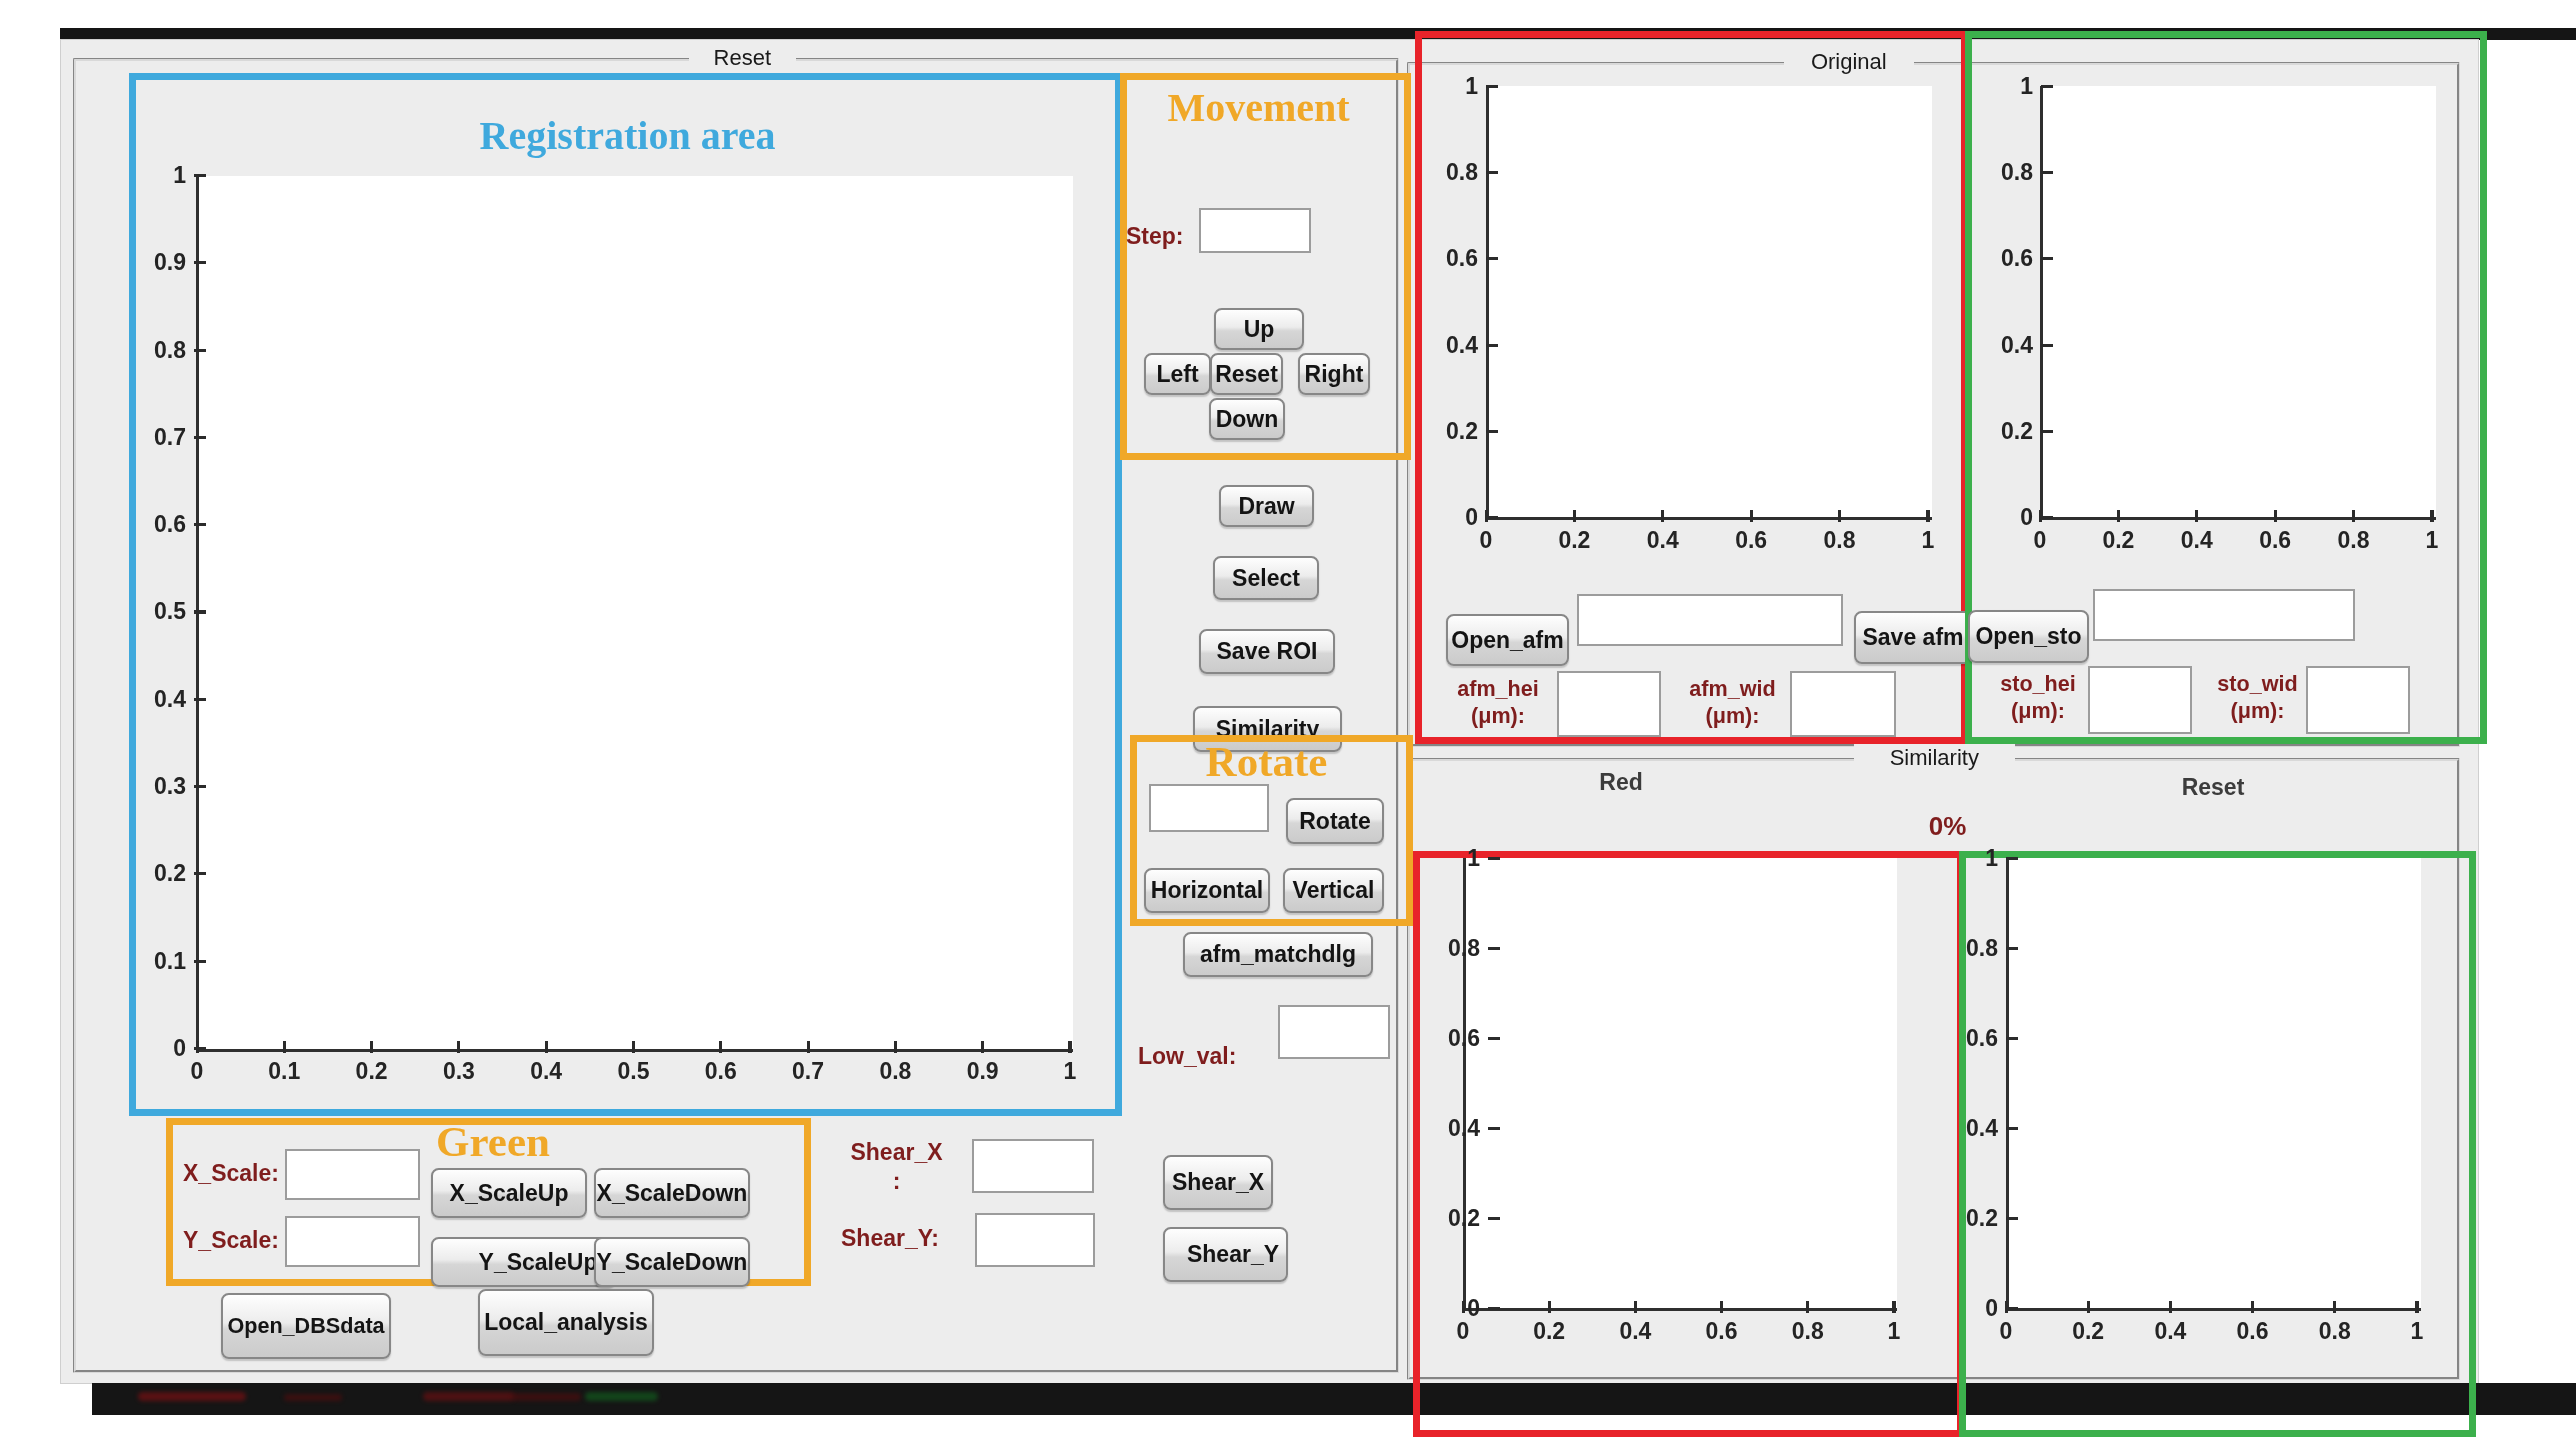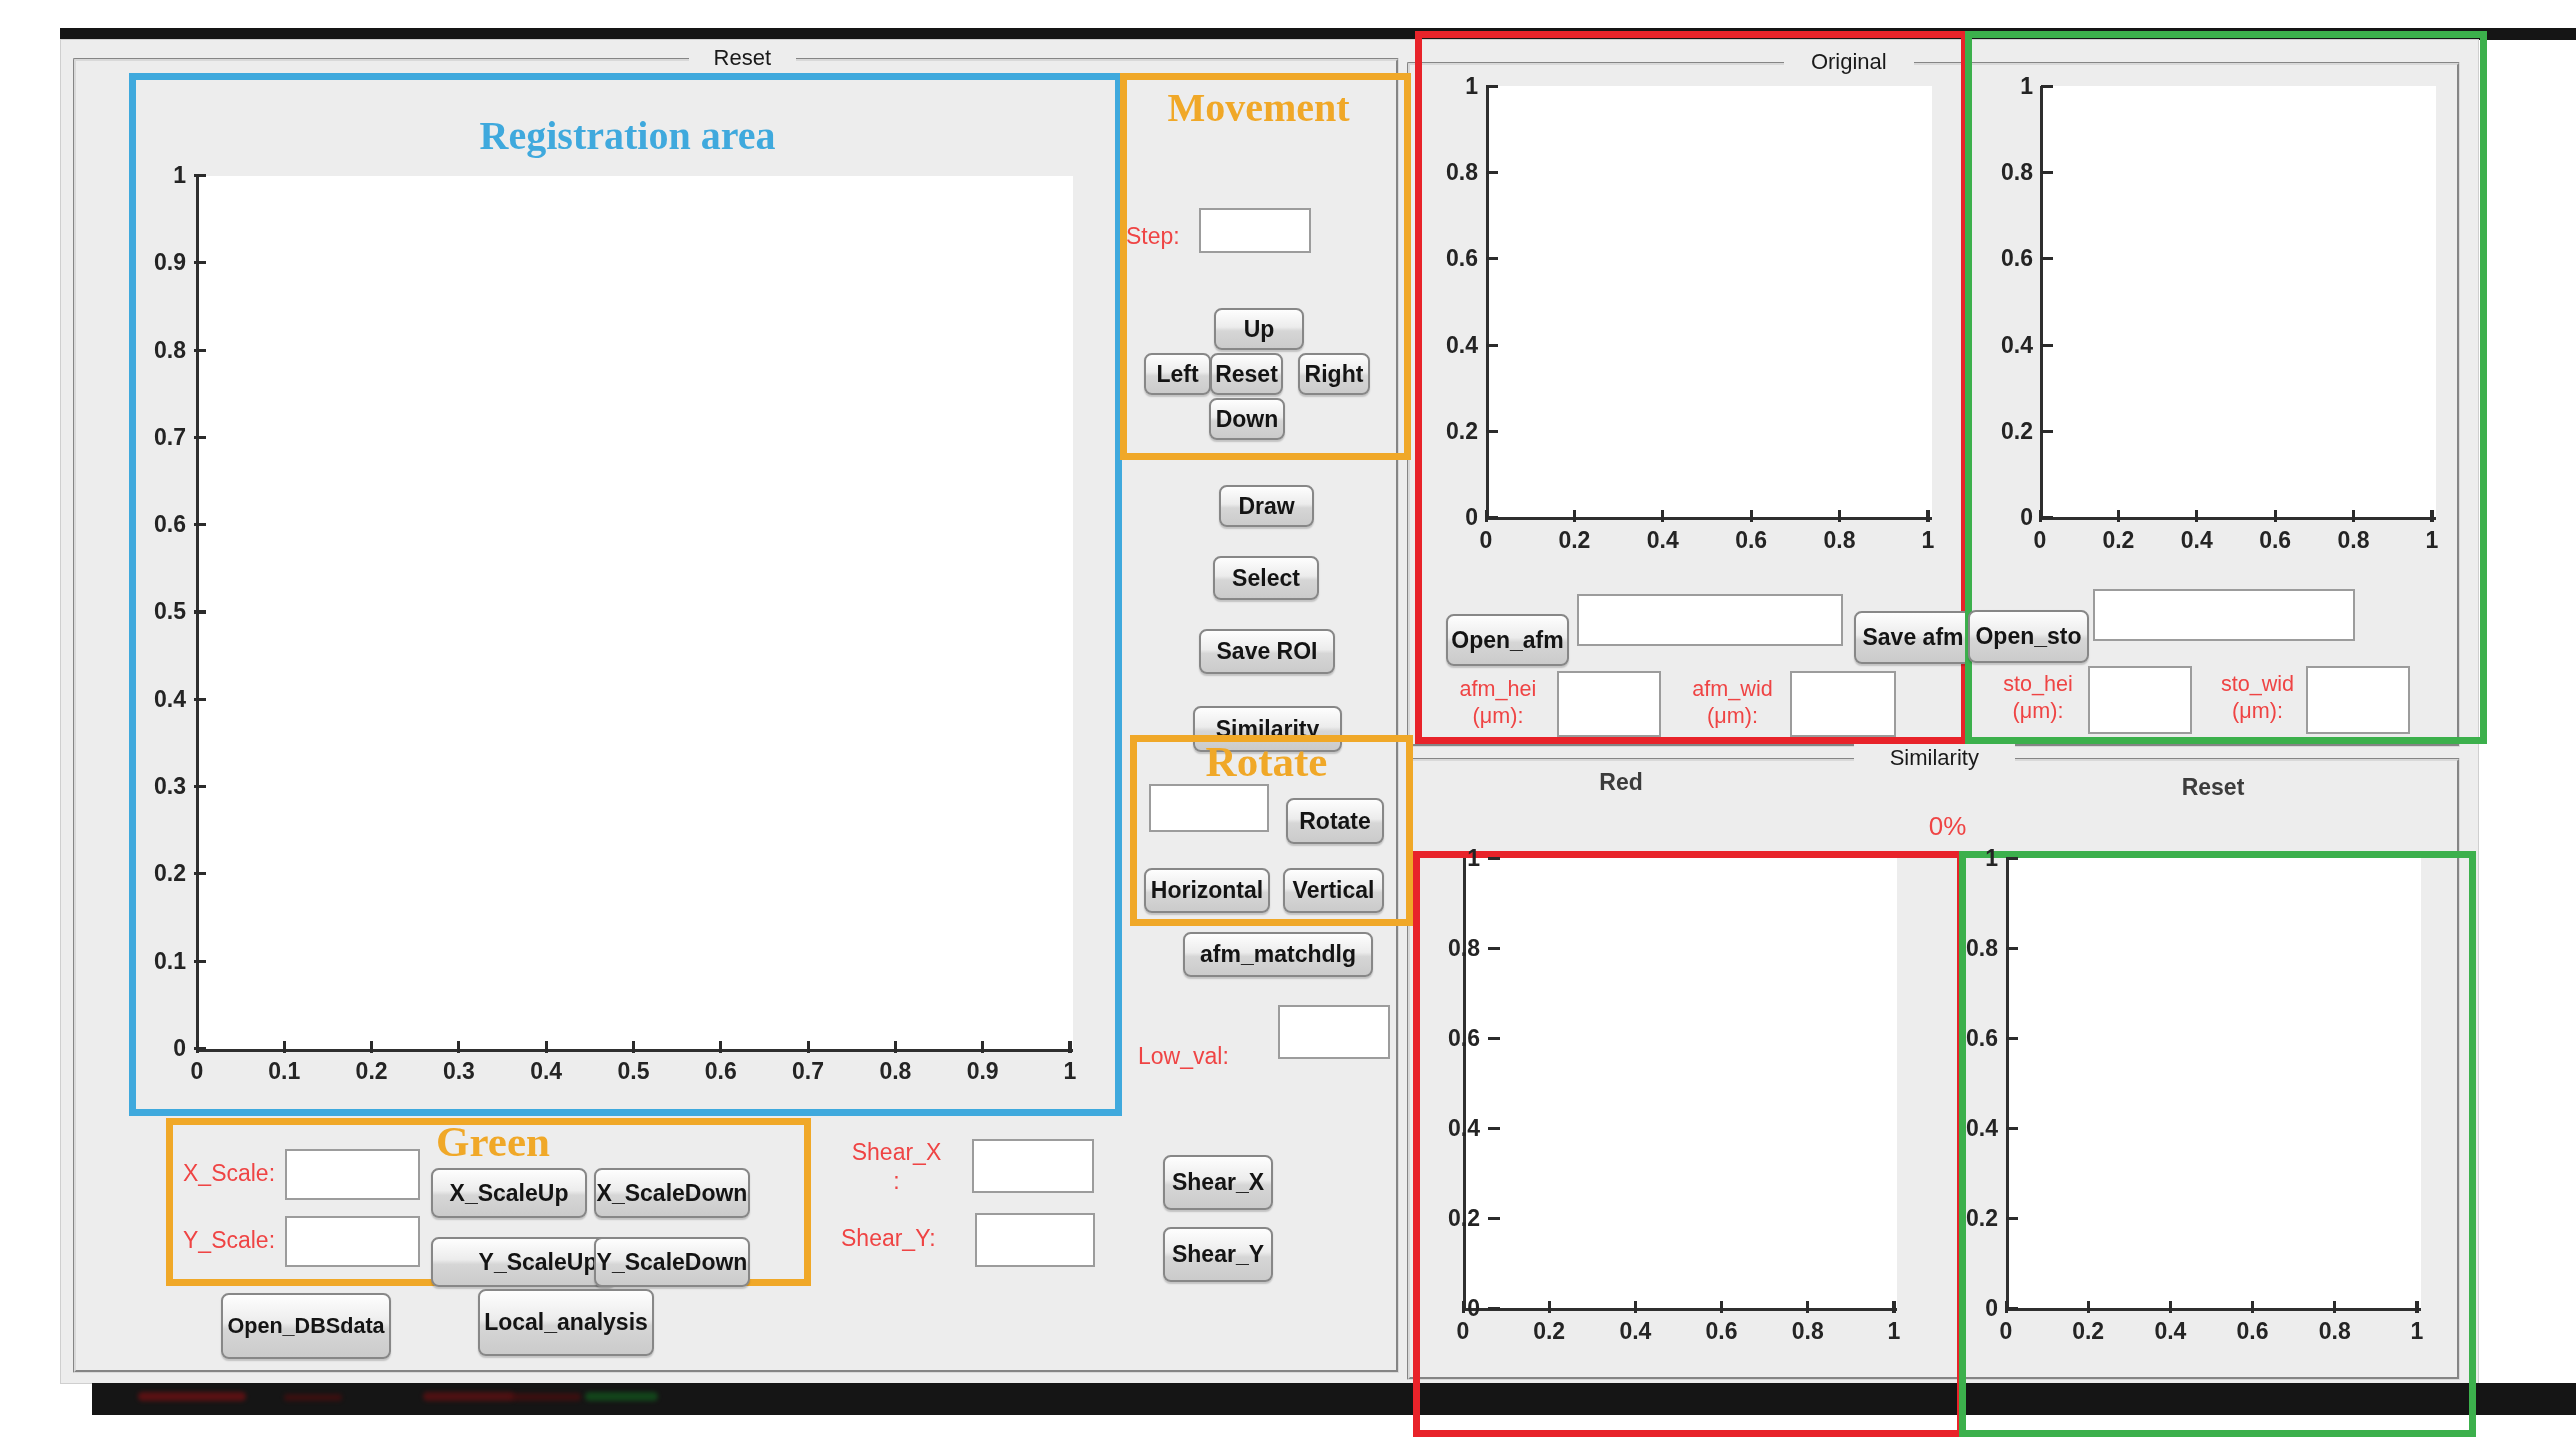--- a/index.html
+++ b/index.html
@@ -21,21 +21,21 @@
   .yticks span::after{content:"";position:absolute;right:-20px;width:12.3px;height:3.1px;background:#2b2b2b;}
   .xticks{position:absolute;display:flex;justify-content:space-between;}
   .xticks span{position:relative;width:62px;text-align:center;font-size:23px;font-weight:600;color:#242424;}
   .xticks span::before{content:"";position:absolute;top:-17px;left:50%;margin-left:-1.5px;width:3.1px;height:12.3px;background:#2b2b2b;}
   .btn{position:absolute;display:flex;align-items:center;justify-content:center;
        background:linear-gradient(180deg,#fefefe 0%,#ececec 45%,#d6d6d6 55%,#cbcbcb 100%);
        border:2.3px solid #878787;border-radius:7.7px;font-weight:bold;font-size:23px;color:#141414;
        box-shadow:0 1.5px 1.5px rgba(0,0,0,.18);font-family:"Liberation Sans",sans-serif;margin-top:17px;}
   .input{position:absolute;background:#ffffff;border:2.3px solid #9c9c9c;font-size:23px;
          font-family:"Liberation Sans",sans-serif;color:#141414;padding:0 6.2px;box-sizing:border-box;}
-  .lbl{position:absolute;font-weight:normal;font-size:23px;color:#ef4444;white-space:pre-line;line-height:1.25;}
+  .lbl{position:absolute;font-weight:bold;font-size:23px;color:#7f1d1d;white-space:pre-line;line-height:1.25;}
   .center{text-align:center;}
   .smudge{position:absolute;border-radius:4.6px;filter:blur(2.3px);}
 </style>
 </head>
 <body>
 
 <div class="abs bar" style="left:60px;top:28px;width:2516px;height:12.3px;"></div>
 <div class="abs" id="app-window" style="left:60px;top:39px;width:2417px;height:1343px;"></div>
 <div class="abs bar" style="left:92px;top:1383px;width:2484px;height:32px;">
   <span class="smudge" style="left:46px;top:9.2px;width:108px;height:9.2px;background:#6a1013;opacity:.8;"></span>
@@ -116,21 +116,21 @@
 
 <div class="lbl" style="left:1138px;top:1042px;">Low_val:</div>
 <input class="input" style="left: 1278px; top: 1005px; width: 112px; height: 54px;" value="">
 
 <div class="lbl center" style="left:839px;top:1138px;width:115px;">Shear_X
 :</div>
 <input class="input" style="left: 972px; top: 1139px; width: 122px; height: 54px;" value="">
 <div class="lbl" style="left:841px;top:1224px;">Shear_Y:</div>
 <input class="input" style="left: 975px; top: 1213px; width: 120px; height: 54px;" value="">
 <div class="btn" style="left:1163px;top:1138px;width:106px;height:51px;">Shear_X</div>
-<div class="btn" style="left:1163px;top:1210px;width:106px;height:51px;">Shear_Y</div>
+<div class="btn" style="left:1163px;top:1210px;width:106px;height:51px;padding-left:15px;">Shear_Y</div>
 
 <div class="abs annot" style="left: 166px; top: 1118px; width: 631px; height: 154px; border-color: rgb(240, 168, 40);"></div>
 <div class="atitle" style="left: 339px; top: 1118px; width: 308px; font-size: 43px; color: rgb(240, 168, 40);">Green</div>
 <div class="lbl" style="left:183px;top:1159px;">X_Scale:</div>
 <input class="input" style="left: 285px; top: 1149px; width: 135px; height: 51px;" value="">
 <div class="btn" style="left:431px;top:1151px;width:152px;height:46px;">X_ScaleUp</div>
 <div class="btn" style="left:594px;top:1151px;width:152px;height:46px;">X_ScaleDown</div>
 <div class="lbl" style="left:183px;top:1226px;">Y_Scale:</div>
 <input class="input" style="left: 285px; top: 1216px; width: 135px; height: 51px;" value="">
 <div class="btn" style="left:431px;top:1220px;width:152px;height:46px;padding-left:29px;">Y_ScaleUp</div>

